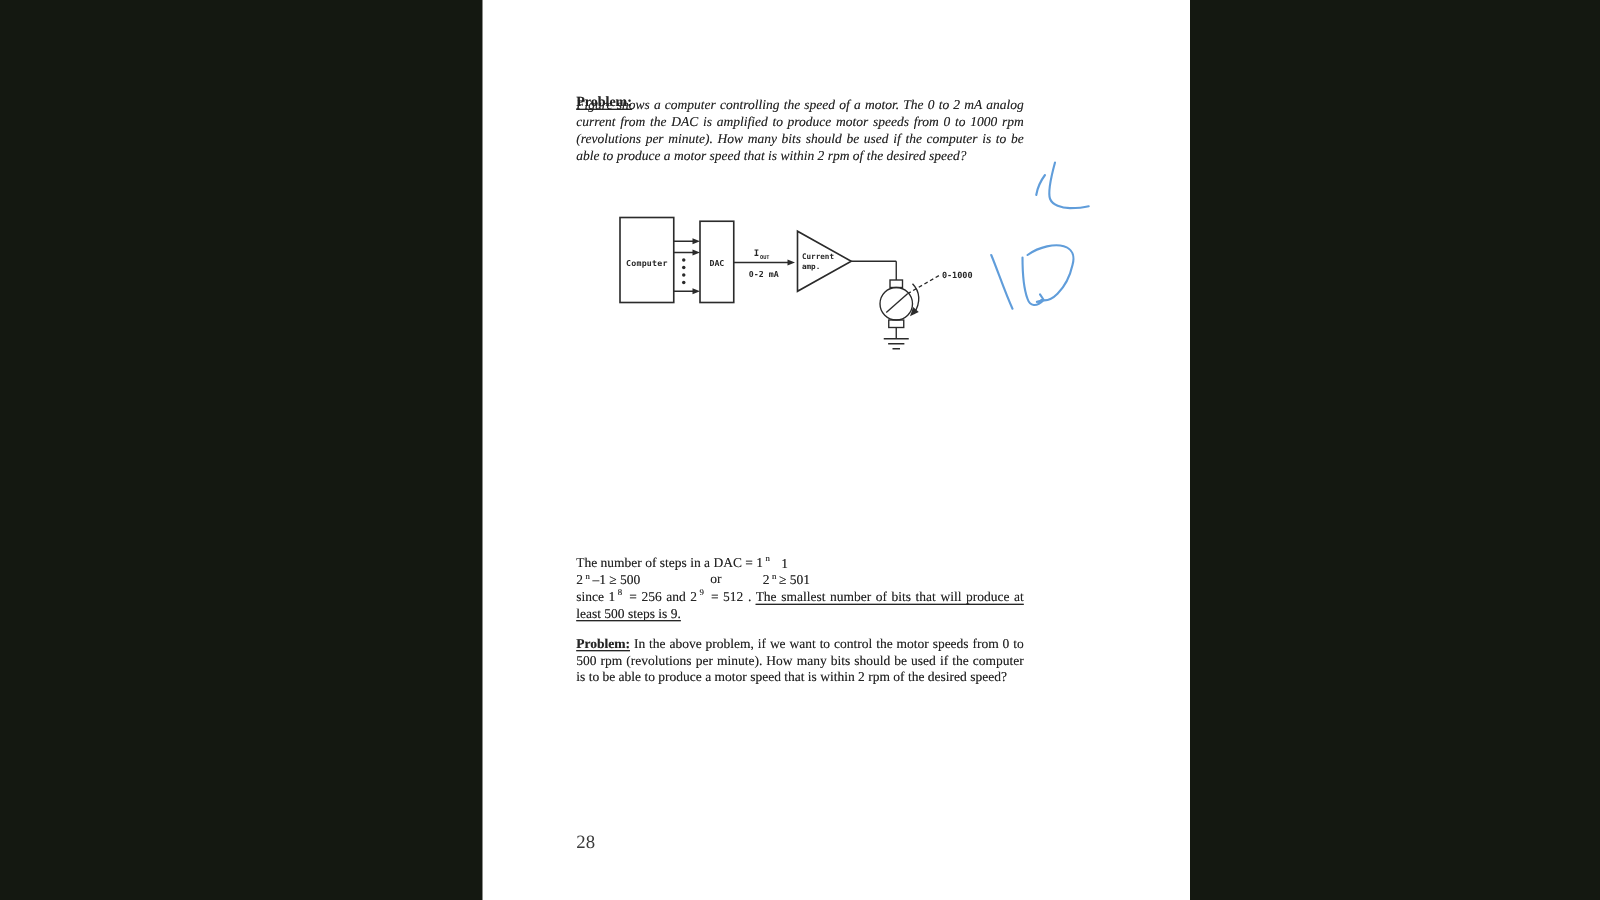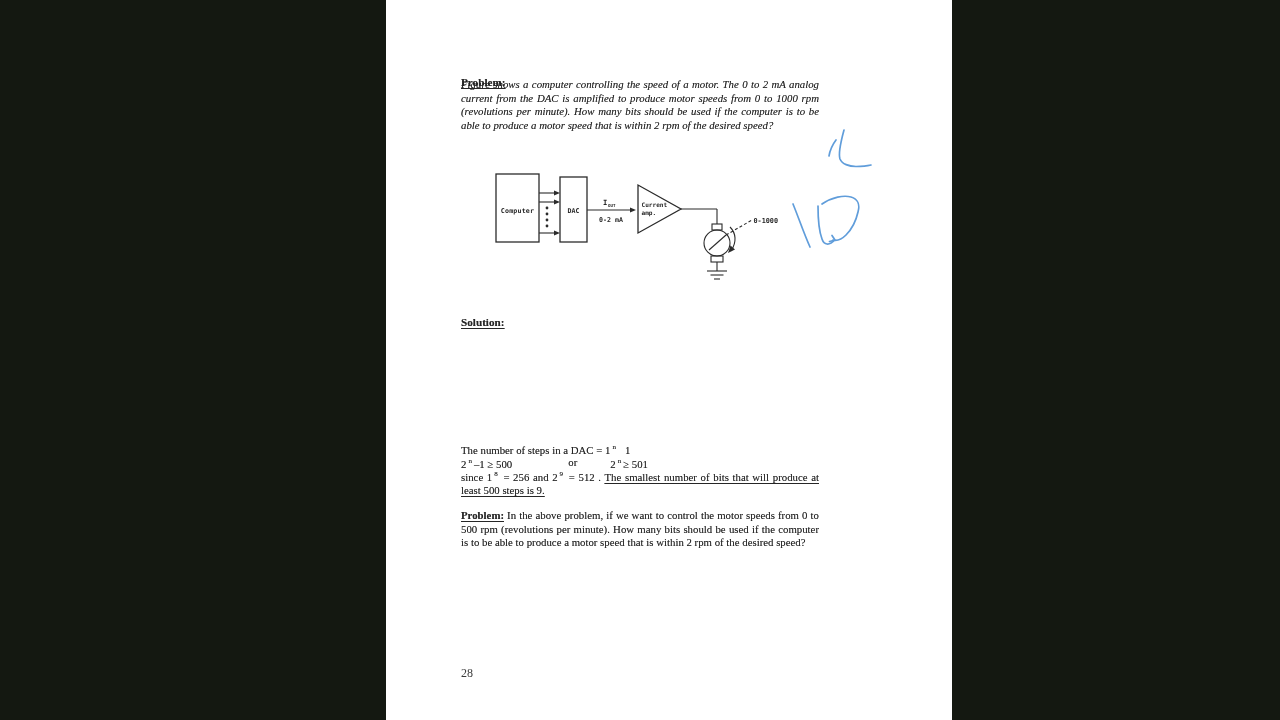--- a/index.html
+++ b/index.html
@@ -25,21 +25,21 @@
 
   .eq-line { position: absolute; left: 75px; width: 358px; color: #262626;
              font-size: 10.8px; line-height: 13.7px; white-space: nowrap;
              text-shadow: 0 0 0.4px rgba(0,0,0,0.45); }
   .eq-line sup, .tblock sup { font-size: 7px; vertical-align: super; margin: 0 2px 0 2px; }
   .eq-row { display: flex; align-items: center; }
   .gap1 { display: inline-block; width: 56px; }
   .gap2 { display: inline-block; width: 33px; }
   .post-gap { margin-left: 7px; }
 
-  .page-number { position: absolute; left: 75px; top: 666px; font-size: 12px; color: #3a3a3a; }
+  .page-number { position: absolute; left: 75px; top: 666px; font-size: 15px; color: #3a3a3a; }
 
   .circuit { position: absolute; left: 100px; top: 165px; }
   .circuit text { font-family: "DejaVu Sans Mono", monospace; font-weight: bold; fill: #272727; }
 
   .ink-overlay { position: absolute; left: 0; top: 0; pointer-events: none; }
 </style>
 </head>
 <body>
 
 <div class="stage">
@@ -94,21 +94,20 @@
       <text x="31.5" y="47.5" text-anchor="middle" font-size="6.6" letter-spacing="0.2">Computer</text>
       <text x="87.5" y="47.5" text-anchor="middle" font-size="6.6">DAC</text>
       <text x="117" y="39.5" font-size="7.2">I</text>
       <text x="122" y="42" font-size="4.2">OUT</text>
       <text x="125" y="56.5" text-anchor="middle" font-size="6.6">0-2 mA</text>
       <text x="155.5" y="42" font-size="6.1">Current</text>
       <text x="155.5" y="50" font-size="6.1">amp.</text>
       <text x="267.5" y="57.5" font-size="6.8">0-1000</text>
     </svg>
 
-    <div class="tblock heading" style="top:316px;">Solution:</div>
 
 
 
     <div class="eq-line" style="top:441px;">
       <span>The number of steps in a DAC = 1</span><sup>n</sup><span class="post-gap">1</span>
     </div>
 
     <div class="eq-line" style="top:455px;">
       <span class="eq-row">
         <span><span>2</span><sup>n</sup><span>–1 ≥ 500</span></span>

